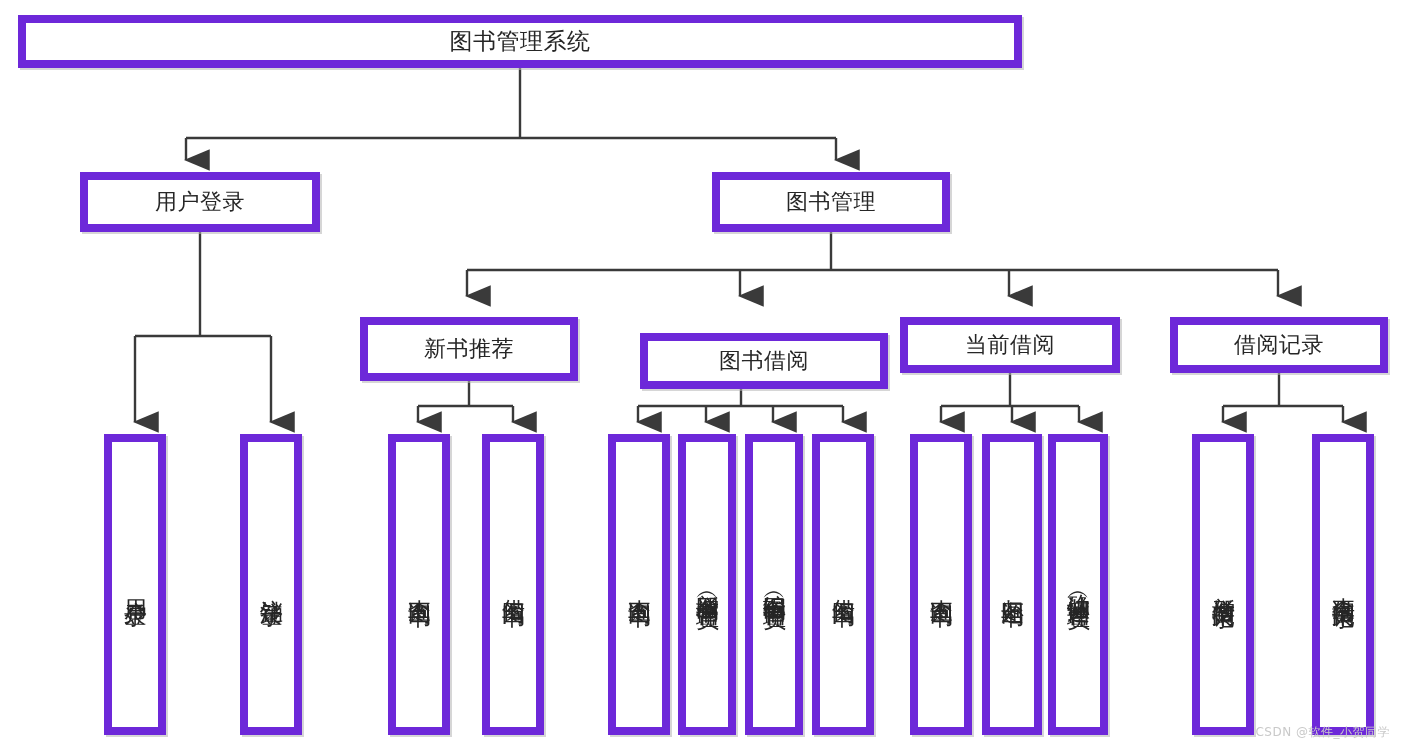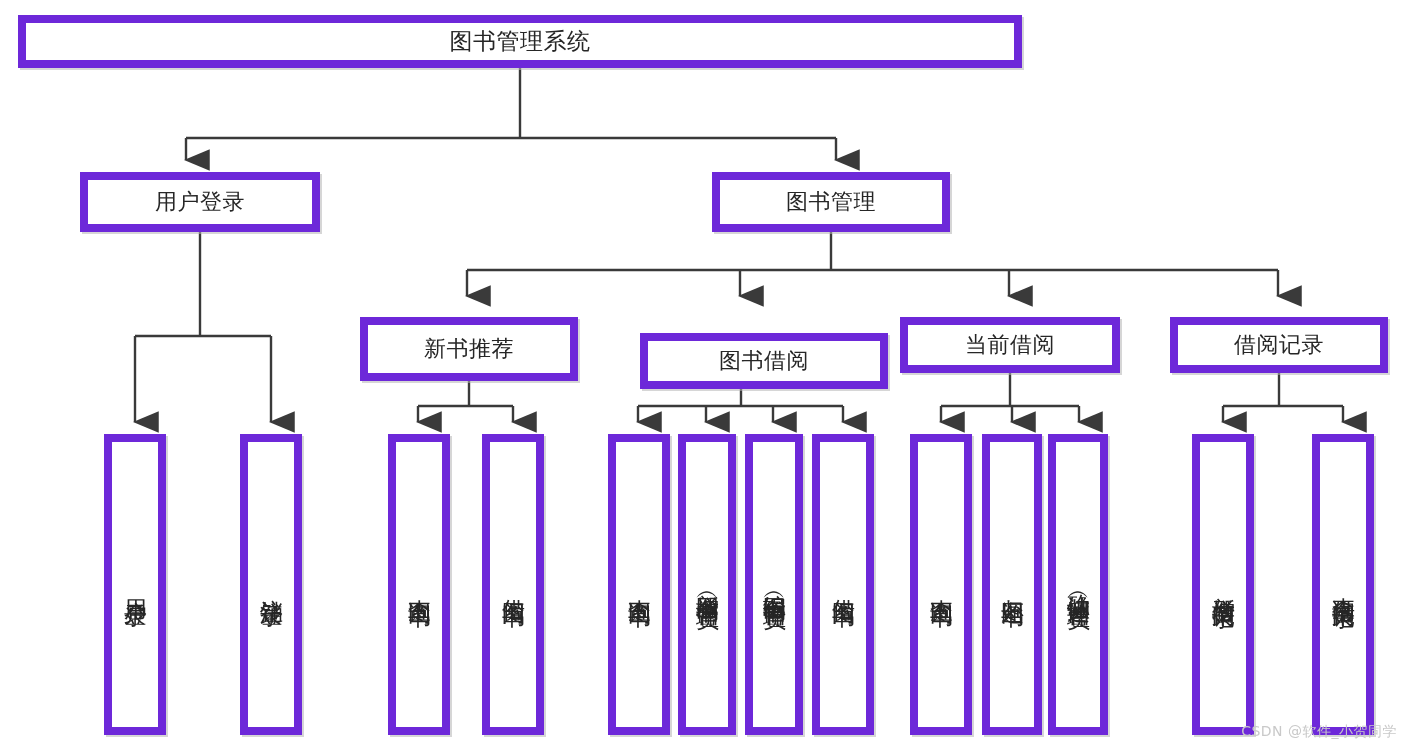--- a/index.html
+++ b/index.html
@@ -59,23 +59,23 @@
     text-orientation: upright;
     font-size: 23px;
     line-height: 1.12;
     letter-spacing: 2px;
     max-height: 100%;
     white-space: normal;
     text-align: center;
   }
   .watermark {
     position: absolute;
-    right: 8px;
+    right: 15px;
     bottom: 6px;
-    font-size: 14px;
+    font-size: 12px;
     color: #c9c9c9;
     letter-spacing: 0.5px;
     z-index: 5;
     white-space: nowrap;
   }
 </style>
 </head>
 <body>
 
 <div id="diagram-root">

